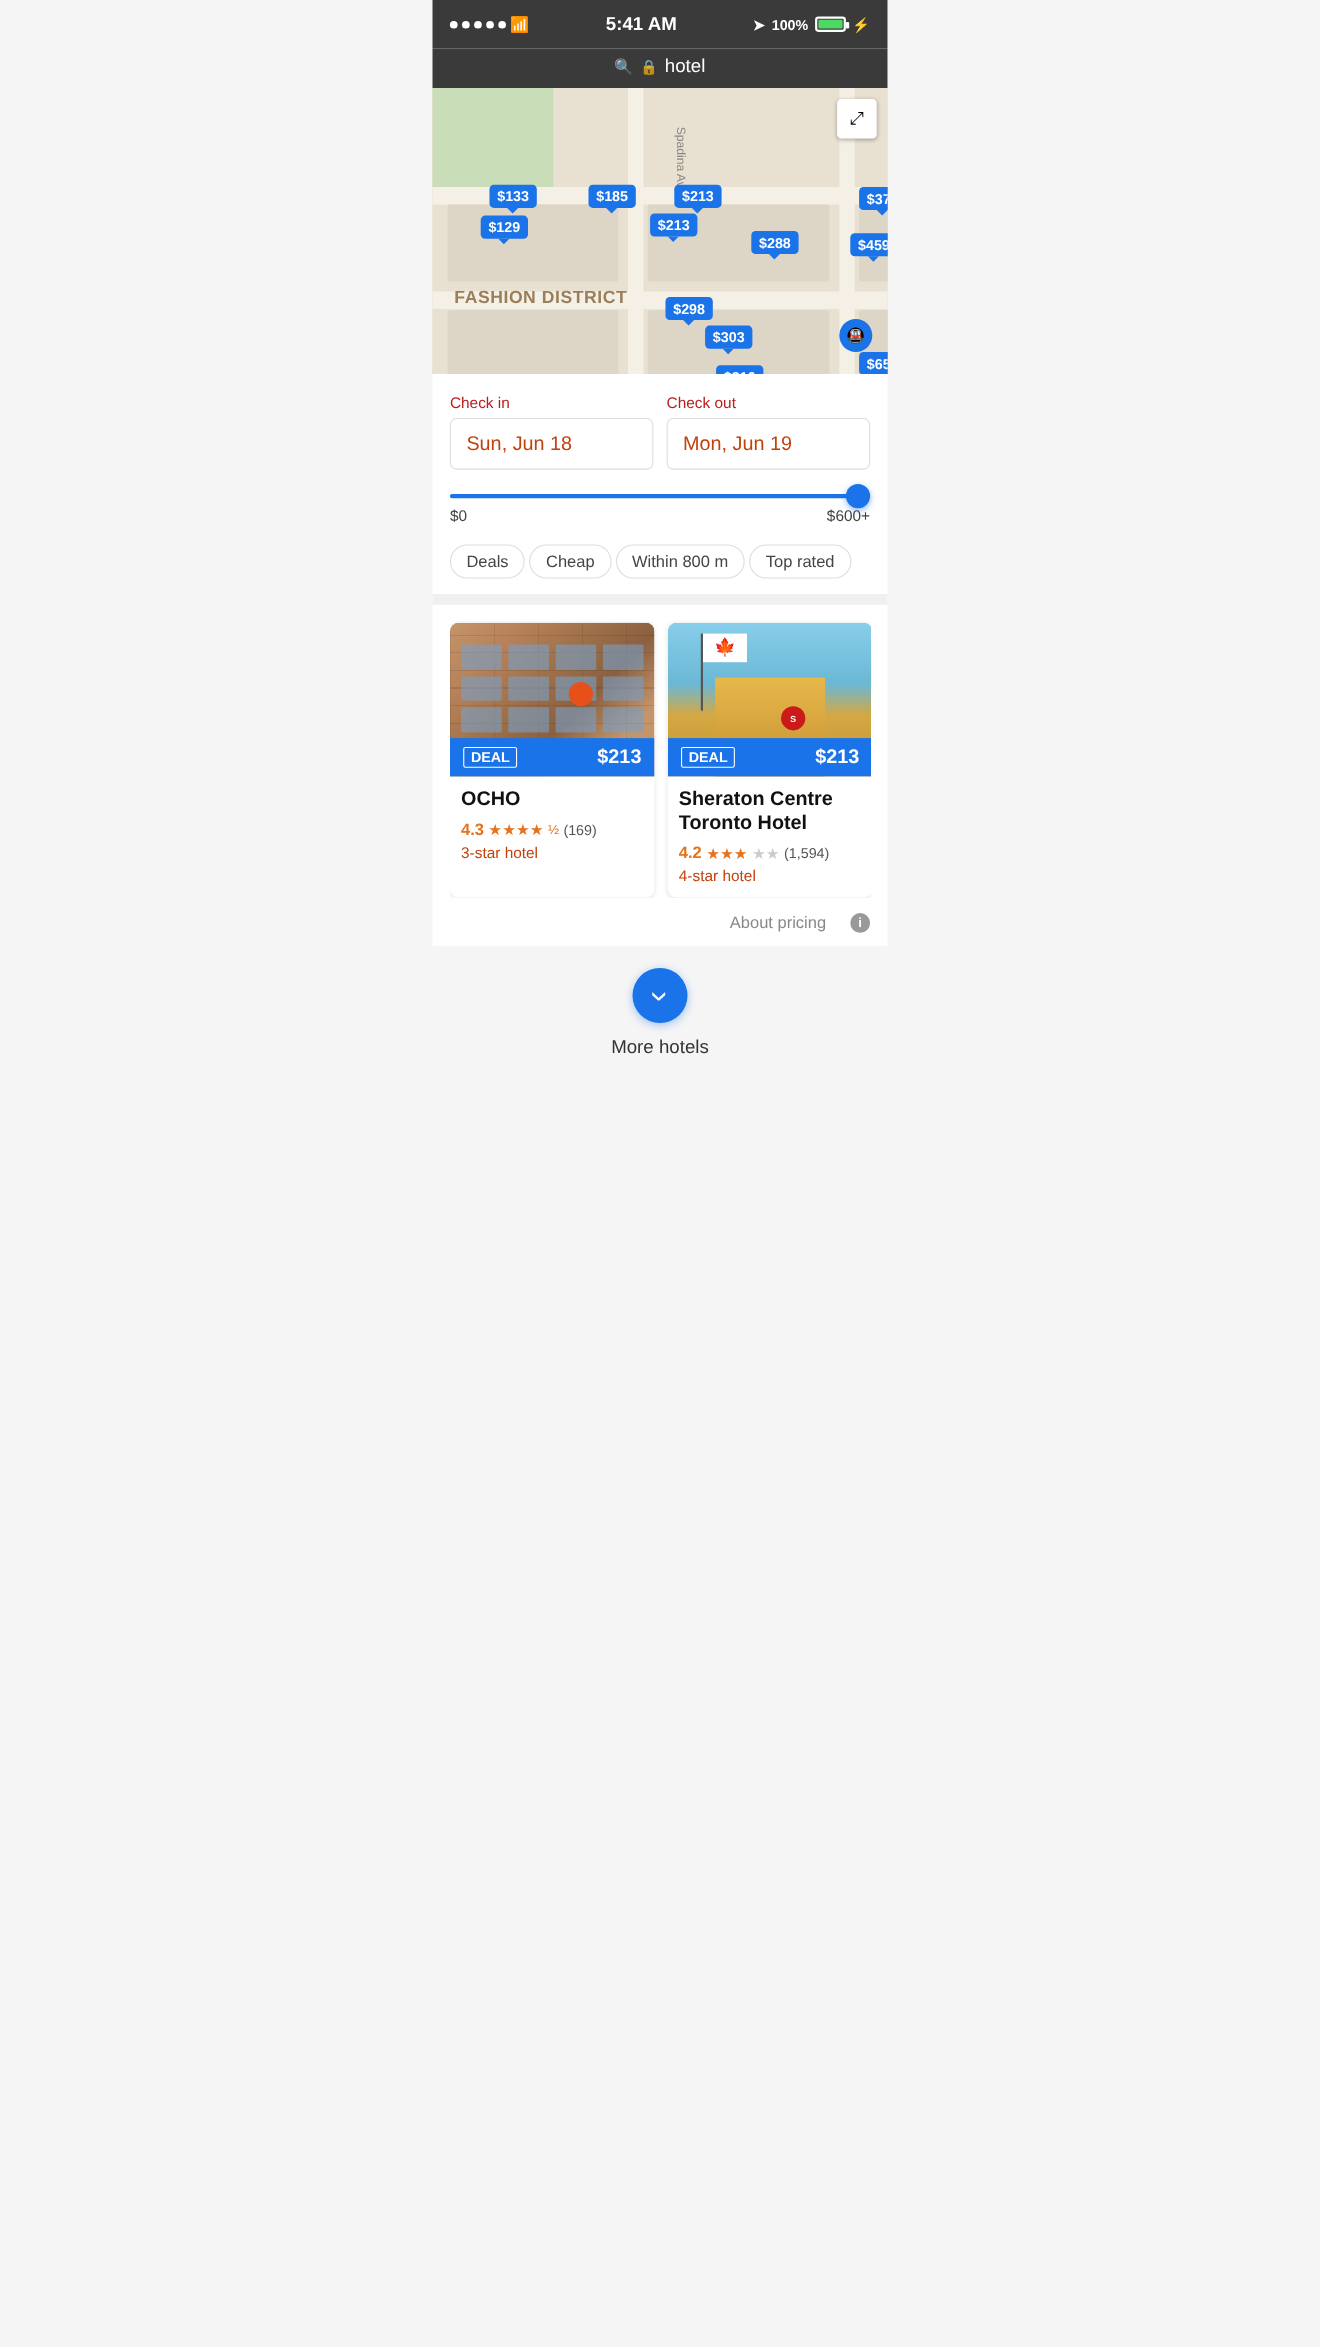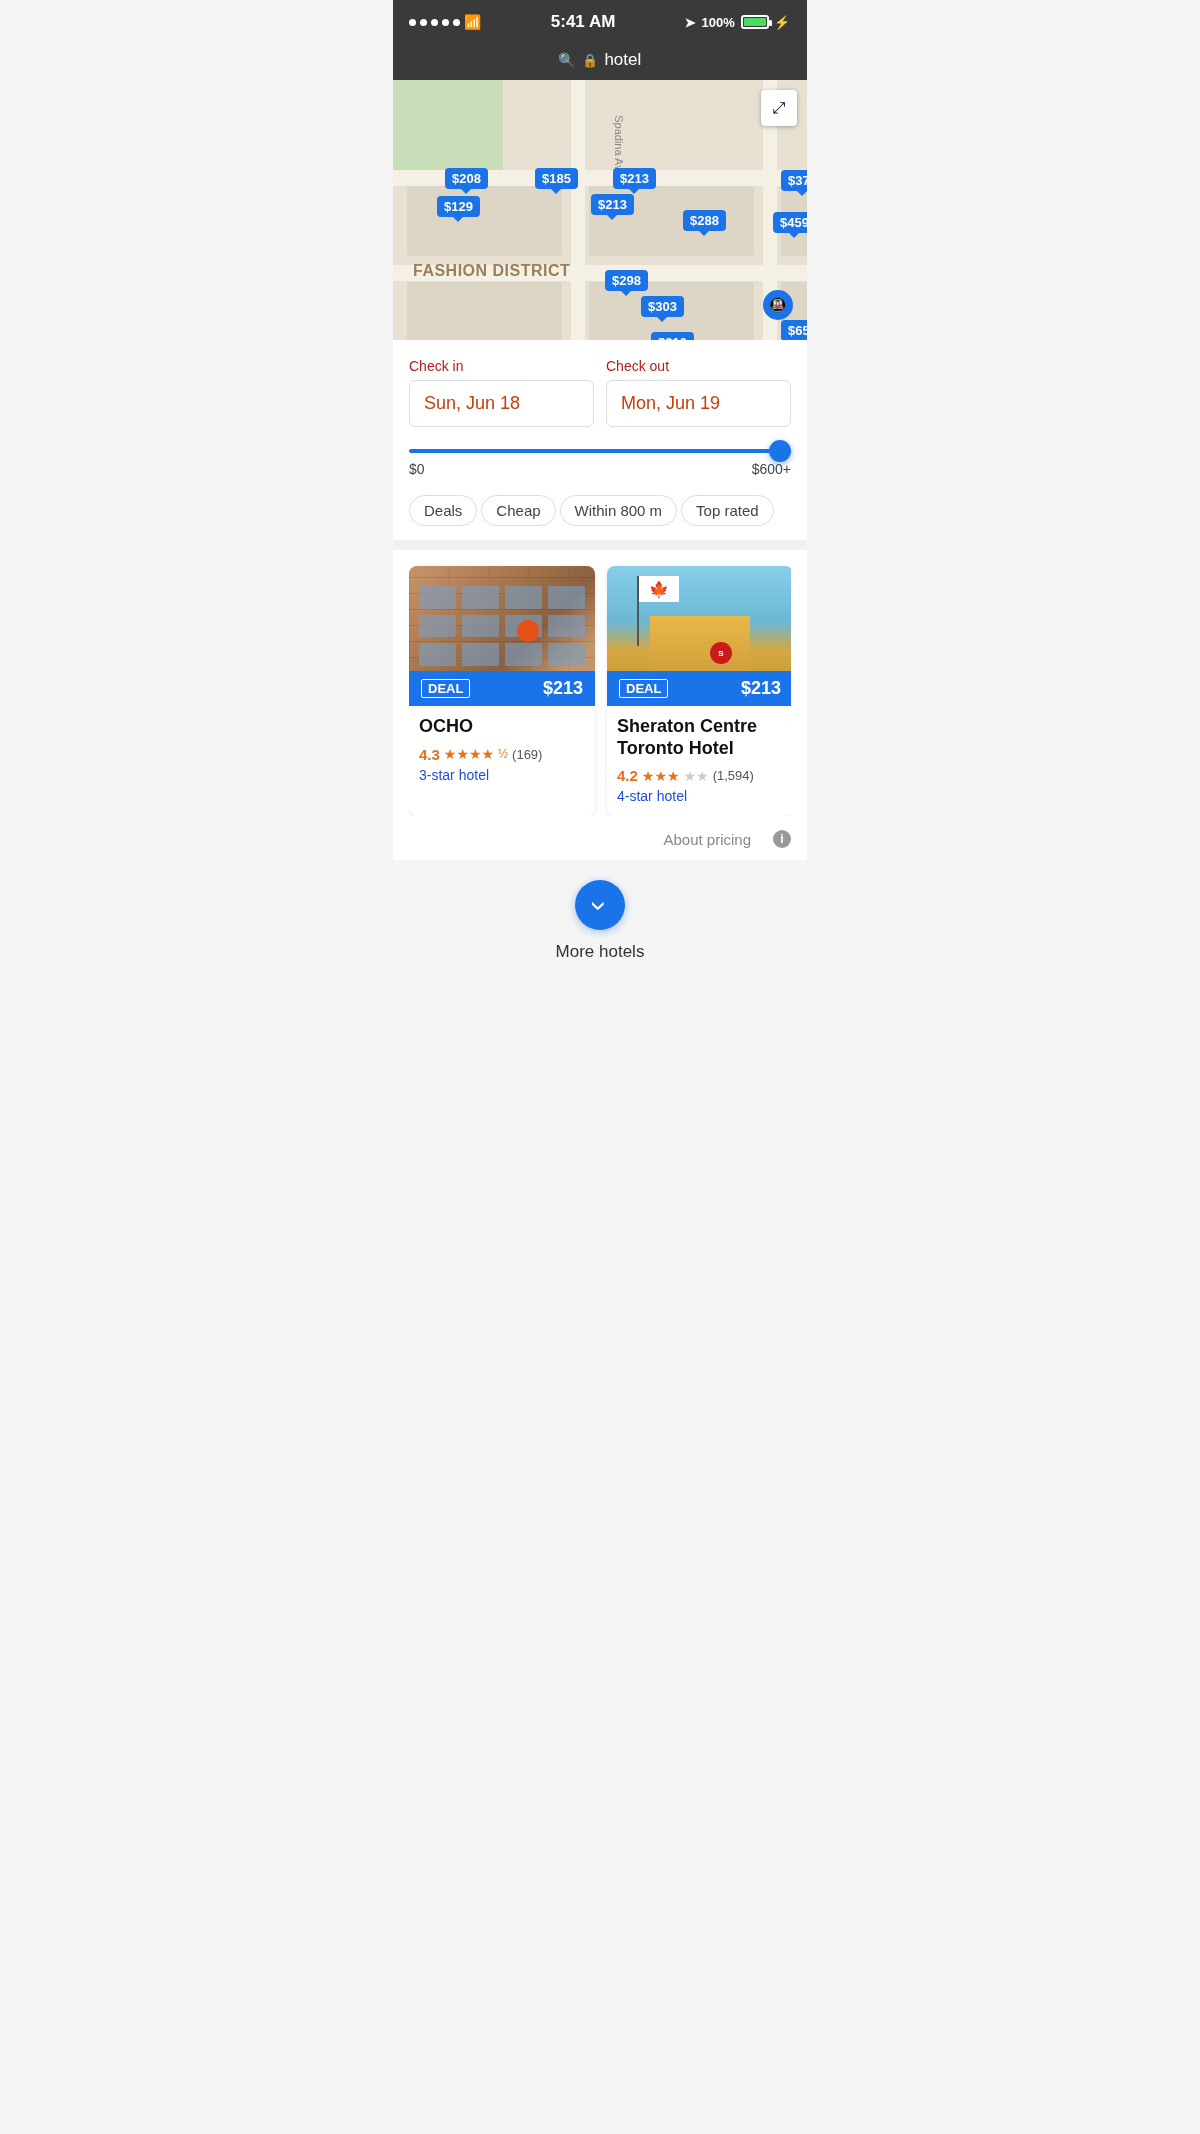--- a/index.html
+++ b/index.html
@@ -363,21 +363,21 @@
       font-weight: 600;
     }
     .stars { color: #e8711a; font-size: 14px; }
     .star-gray { color: #ccc; }
     .review-count {
       color: #555;
       font-size: 13px;
     }
     .hotel-type {
       font-size: 14px;
-      color: #1d4ed8;
+      color: #c2410c;
     }
 
     
     .about-pricing {
       display: flex;
       justify-content: flex-end;
       align-items: center;
       gap: 22px;
       padding: 14px 0 12px;
       color: #888;
@@ -465,21 +465,21 @@
   <div class="block" style="left:14px;top:202px;width:155px;height:60px;"></div>
   <div class="block" style="left:196px;top:106px;width:165px;height:70px;"></div>
   <div class="block" style="left:196px;top:202px;width:165px;height:60px;"></div>
   <div class="block" style="left:388px;top:106px;width:94px;height:70px;"></div>
   <div class="block" style="left:388px;top:202px;width:94px;height:60px;"></div>
 
   <div class="fashion-label">FASHION DISTRICT</div>
 
   <div class="spadina-label">Spadina Ave</div>
 
-  <div class="price-pin" style="top:88px;left:52px;">$208</div>
+  <div class="price-pin" style="top:88px;left:52px;">$133</div>
   <div class="price-pin" style="top:116px;left:44px;">$129</div>
   <div class="price-pin" style="top:88px;left:142px;">$185</div>
   <div class="price-pin" style="top:88px;left:220px;">$213</div>
   <div class="price-pin" style="top:114px;left:198px;">$213</div>
   <div class="price-pin" style="top:130px;left:290px;">$288</div>
   <div class="price-pin" style="top:90px;left:388px;">$375</div>
   <div class="price-pin" style="top:132px;left:380px;">$459</div>
 
   <div class="price-pin" style="top:190px;left:212px;">$298</div>
   <div class="price-pin" style="top:216px;left:248px;">$303</div>

